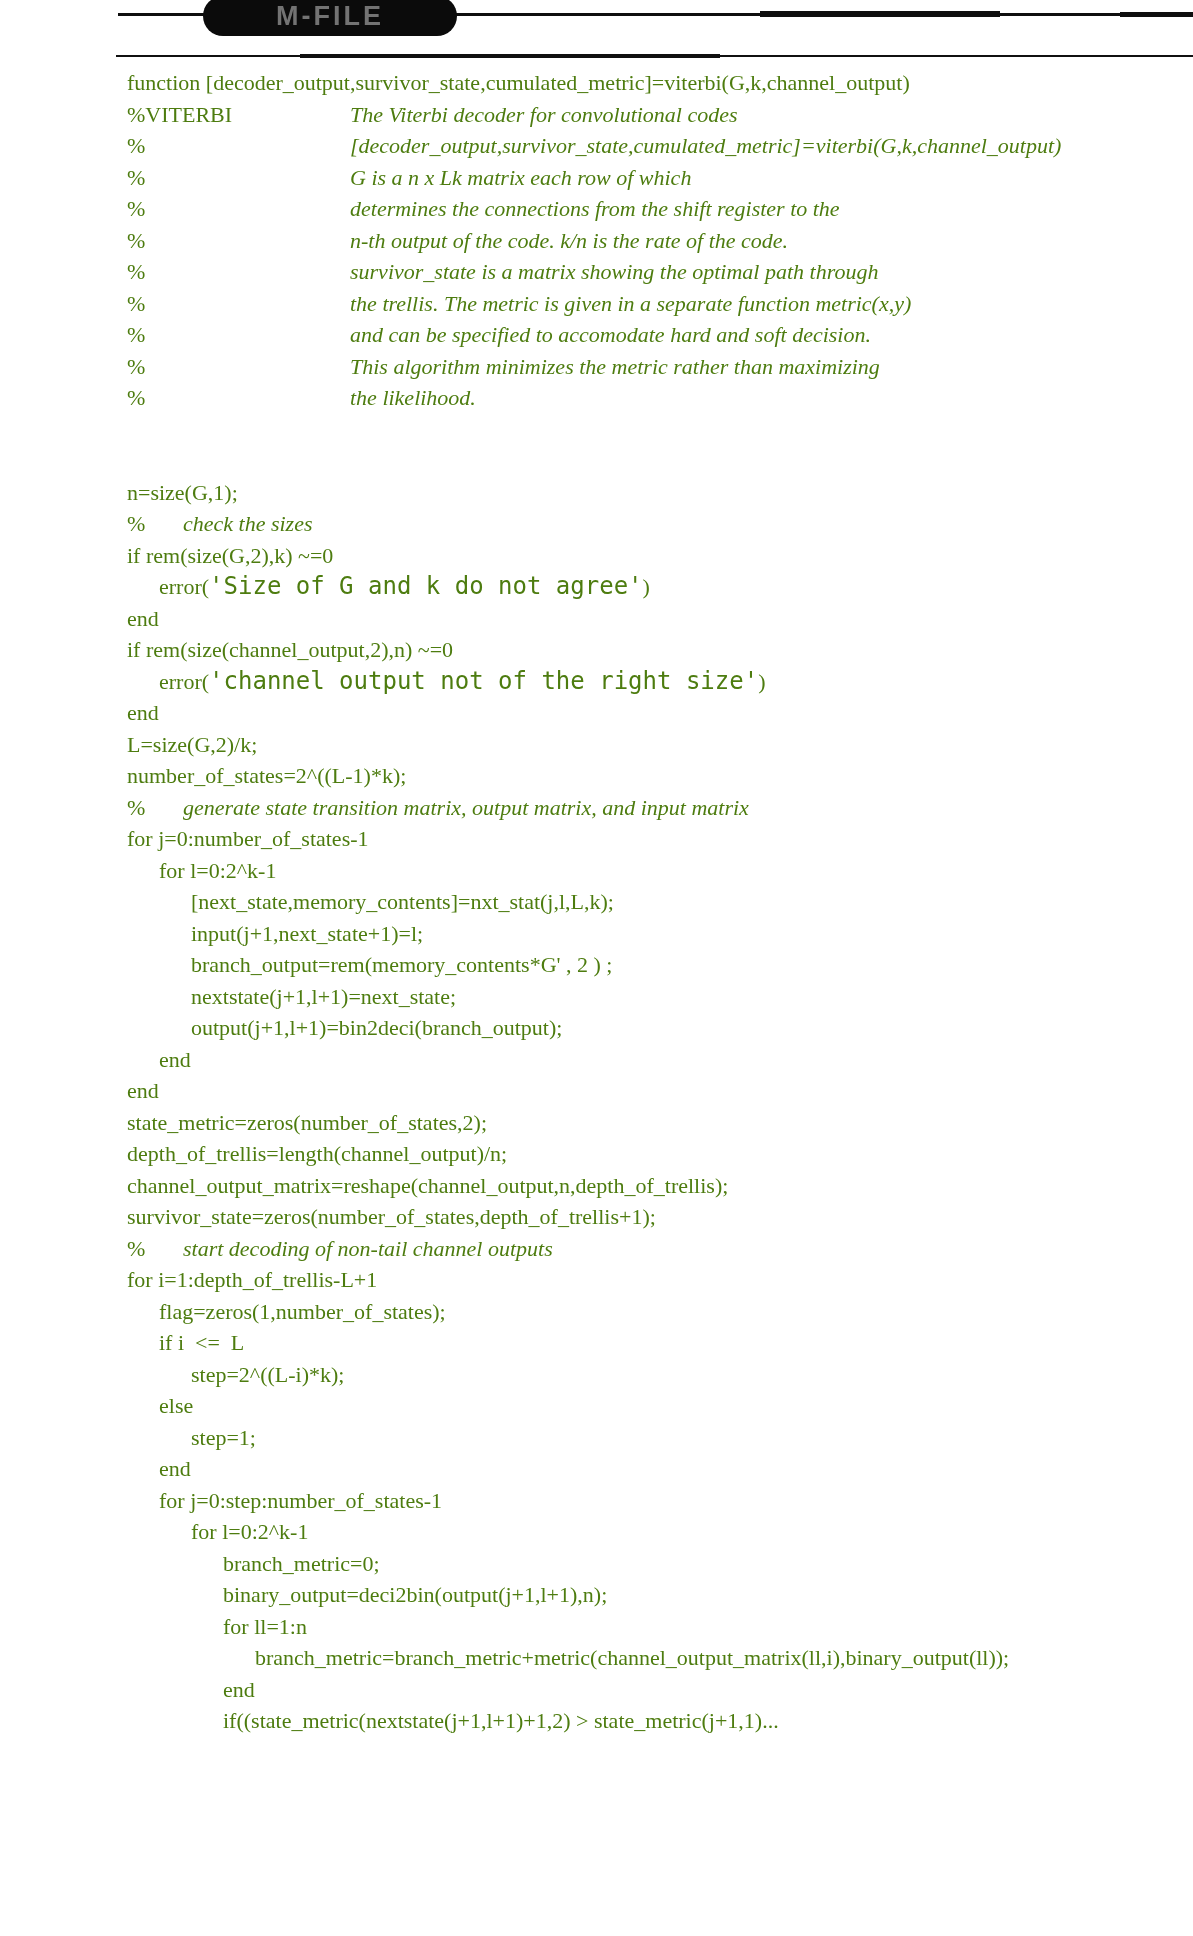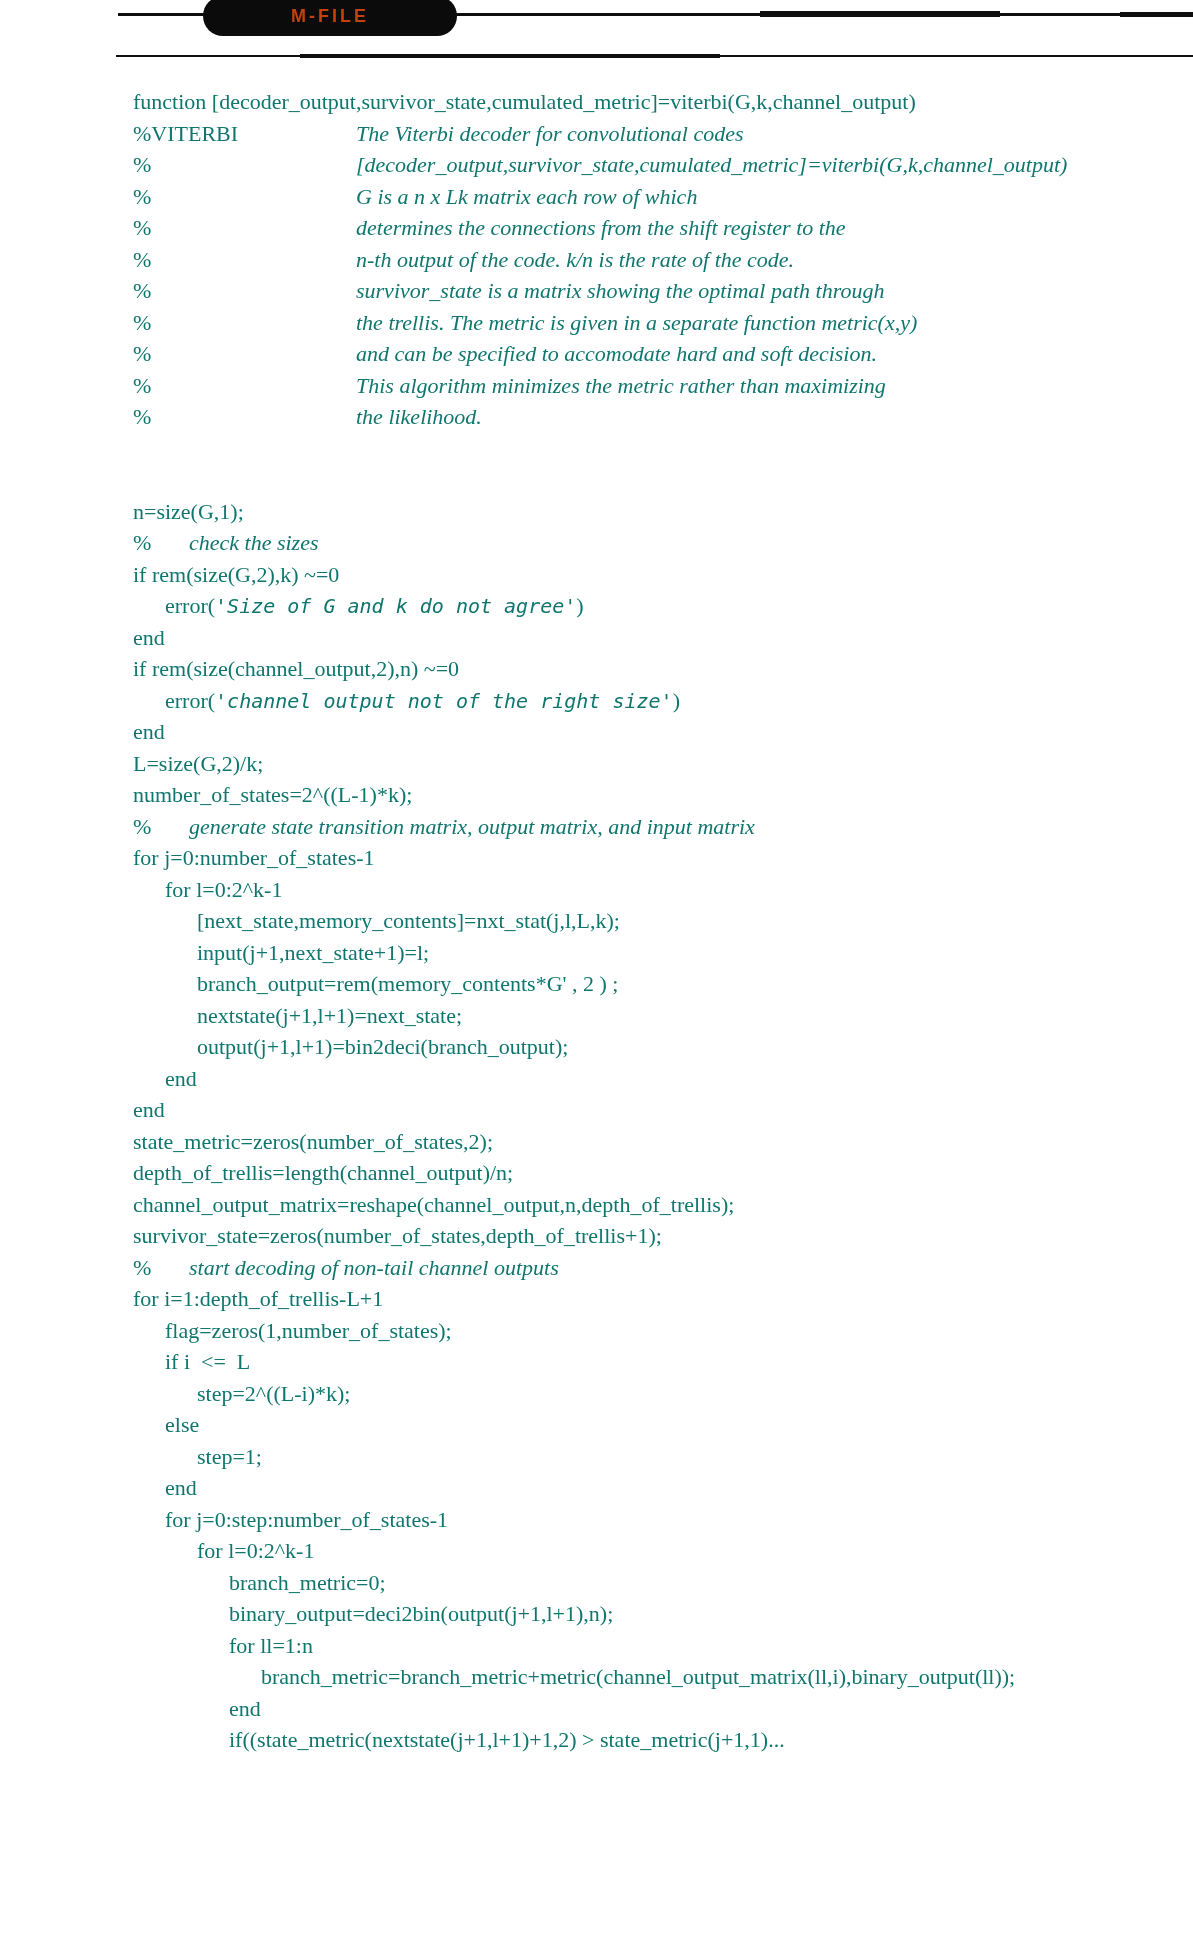--- a/index.html
+++ b/index.html
@@ -21,46 +21,44 @@
   .top-rule-thick2{
     position:absolute;top:12px;left:1120px;width:73px;height:5px;background:#0e0e0e;
   }
   .badge{
     position:absolute;top:-4px;left:203px;width:254px;height:40px;
     background:#0b0b0b;border-radius:21px;
     display:flex;align-items:center;justify-content:center;
   }
   .badge-text{
     font-family:"Liberation Sans", sans-serif;
-    font-weight:700;font-size:18px;letter-spacing:3px;color:#c2410c;
+    font-weight:700;font-size:27px;letter-spacing:3px;color:#737373;
   }
   .sub-rule{
     position:absolute;top:55px;left:116px;right:0;
     height:2px;background:#101010;
   }
   .sub-rule-thick{
     position:absolute;top:54px;left:300px;width:420px;height:4px;background:#101010;
   }
   
   .code{
-    position:absolute;top:67px;left:133px;right:10px;
-    font-size:22px;line-height:31.5px;color:#0f766e;
+    position:absolute;top:67px;left:127px;right:10px;
+    font-size:22px;line-height:31.5px;color:#4d7c0f;
     white-space:pre;
-    margin-top:19px;
   }
   .line{height:31.5px;overflow:visible;}
   .tag{display:inline-block;}
   .tag.doc{width:223px;}
   .tag.cmt{width:56px;}
   .f-r{font-style:normal;}
   .f-i{font-style:italic;}
   .f-m{
     font-family:"DejaVu Sans Mono", monospace;
-    font-size:20px;
-    font-style:italic;
+    font-size:24px;
   }
 </style>
 </head>
 <body>
 
 <div class="page">
 
   <div class="top-rule"></div>
   <div class="top-rule-thick"></div>
   <div class="top-rule-thick2"></div>

